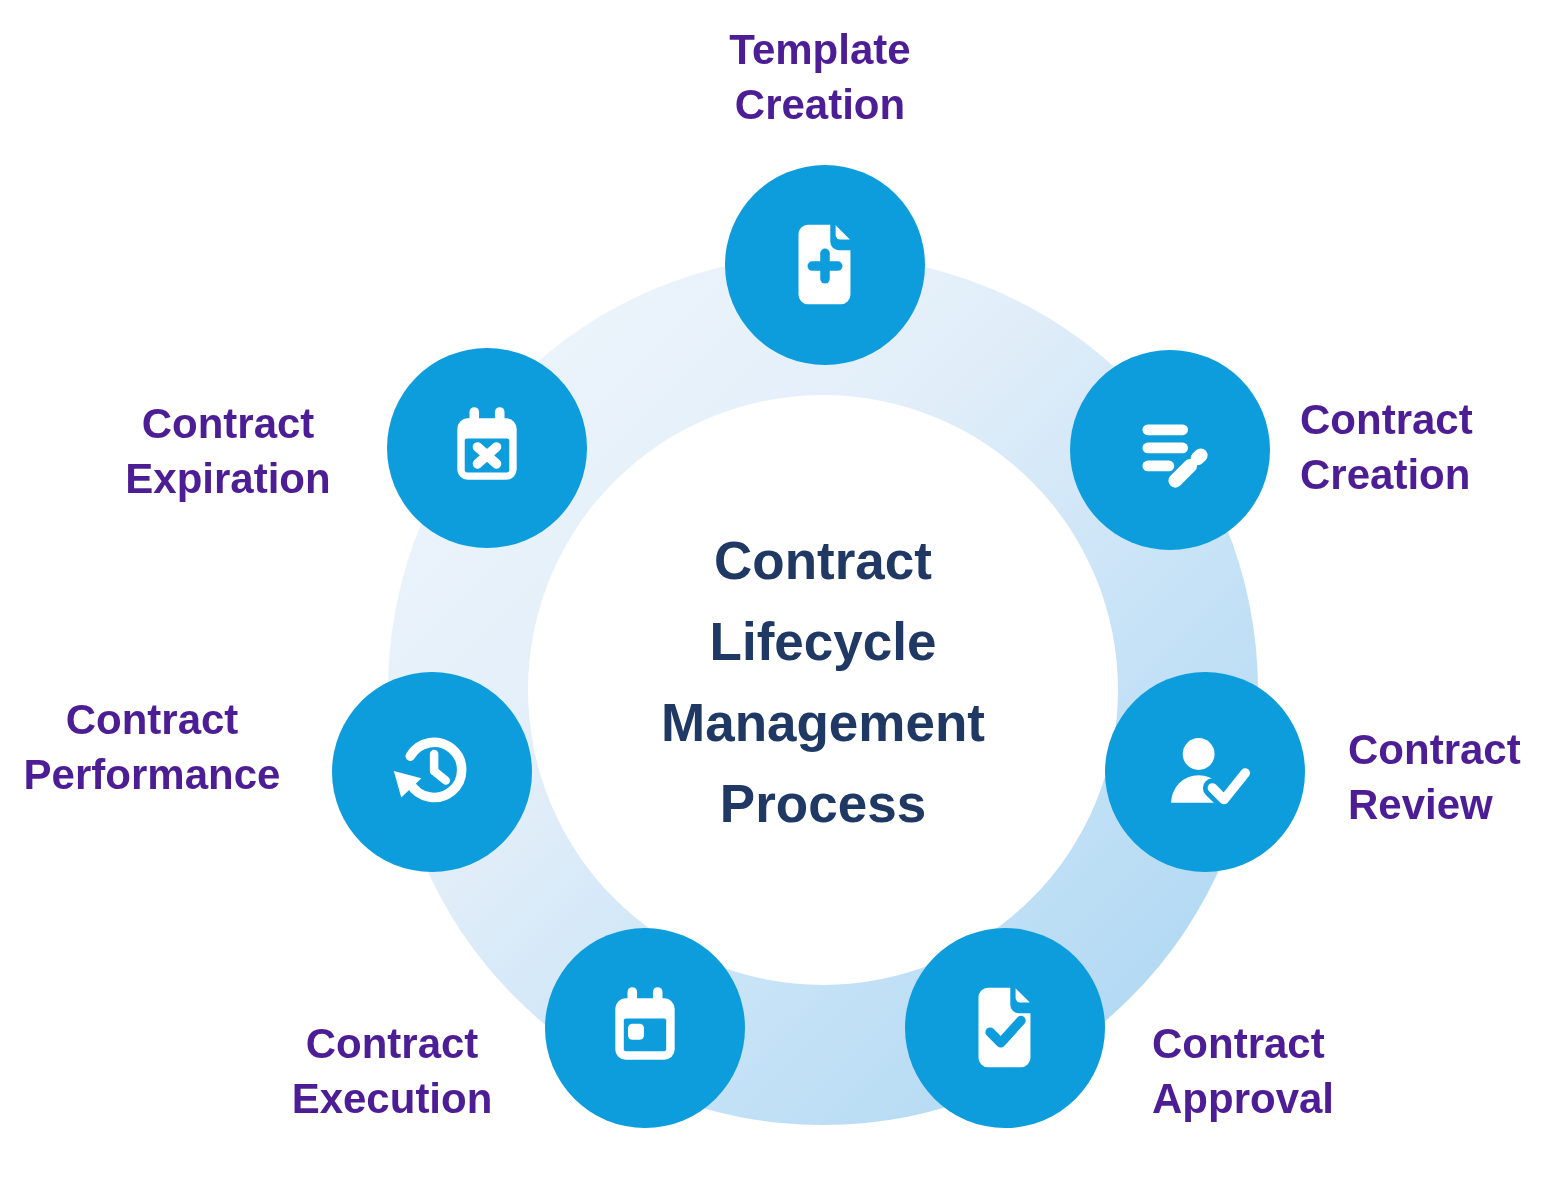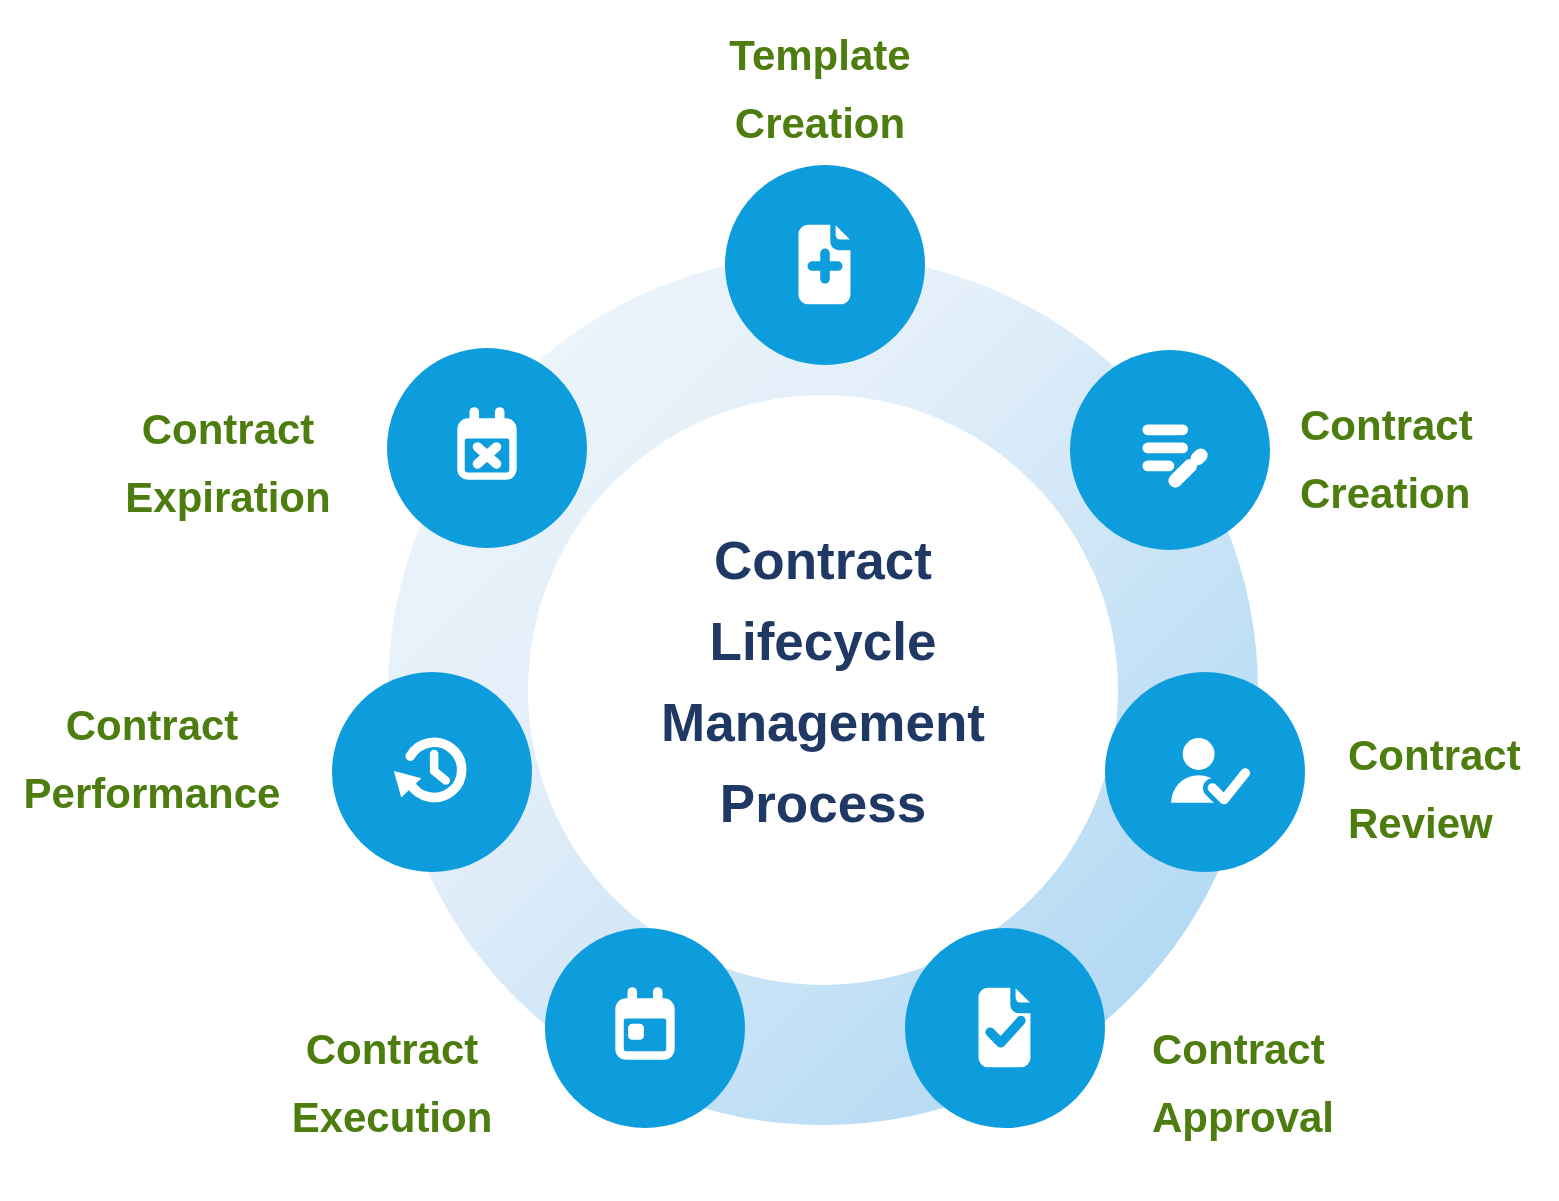--- a/index.html
+++ b/index.html
@@ -33,22 +33,22 @@
   
   .node{
     position:absolute;width:200px;height:200px;border-radius:50%;
     background:#0d9ddd;
     display:flex;align-items:center;justify-content:center;
   }
   .node svg{width:106px;height:106px;display:block;}
 
   
   .label{
-    position:absolute;color:#4d7c0f;
-    font-size:42px;line-height:68px;font-weight:600;
+    position:absolute;color:#4c1d95;
+    font-size:42px;line-height:55px;font-weight:600;
     white-space:pre-line;
   }
   .label.center{text-align:center;}
   .label.left{text-align:left;}
 
   .n-template{left:725px;top:165px;}
   .n-creation{left:1070px;top:350px;}
   .n-review{left:1105px;top:672px;}
   .n-approval{left:905px;top:928px;}
   .n-execution{left:545px;top:928px;}

